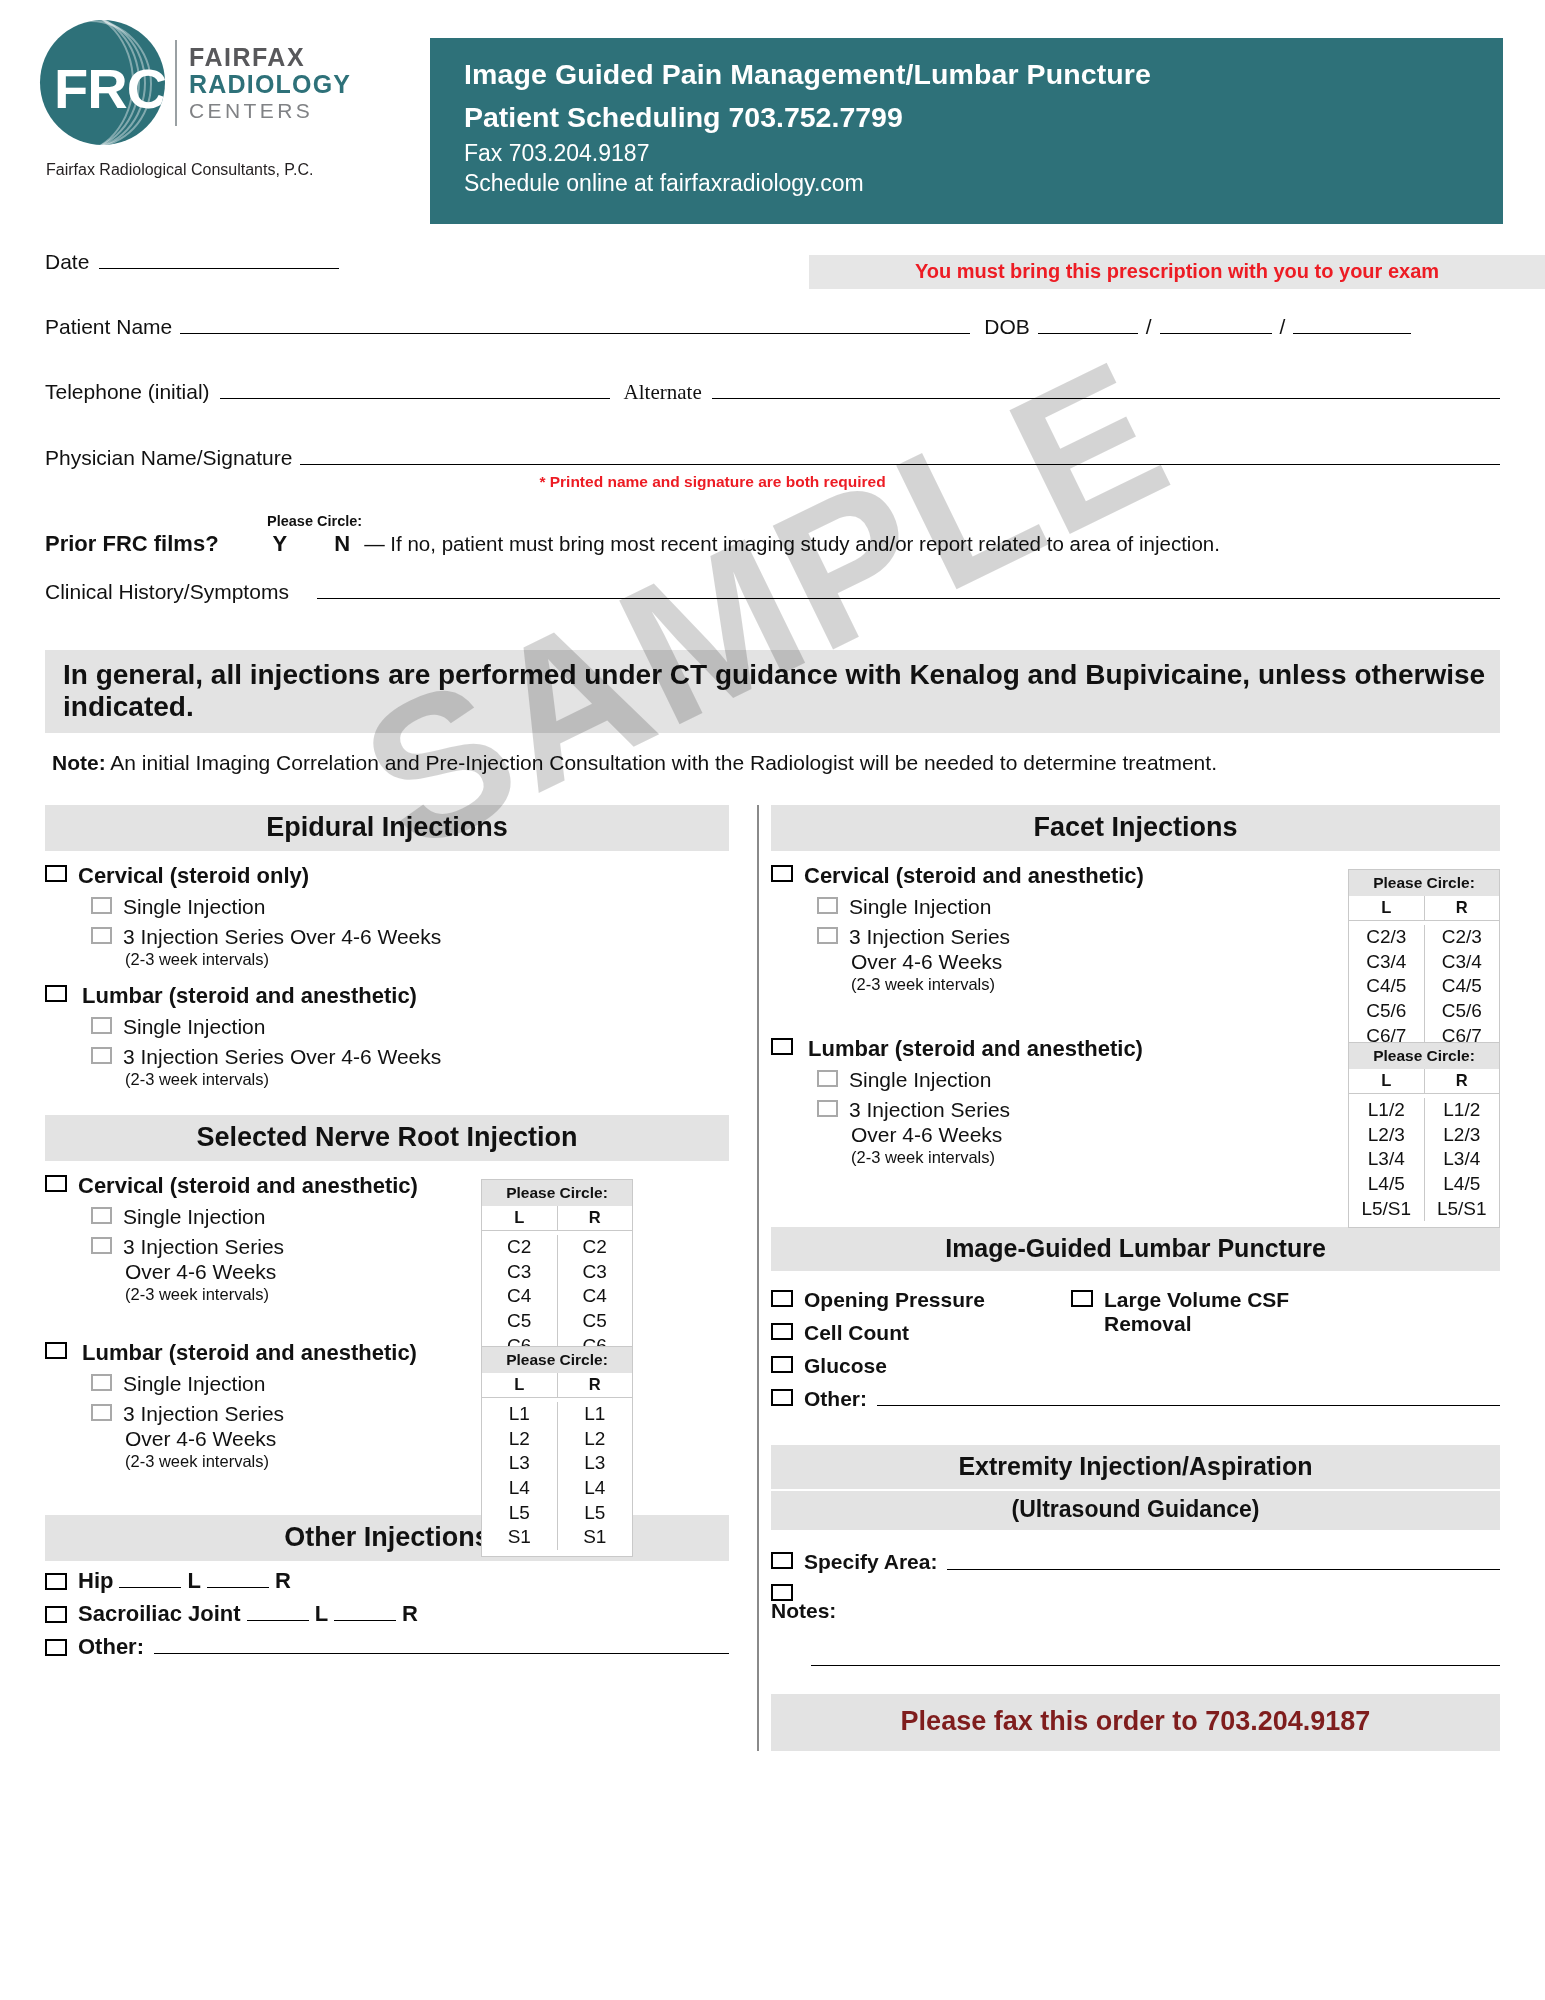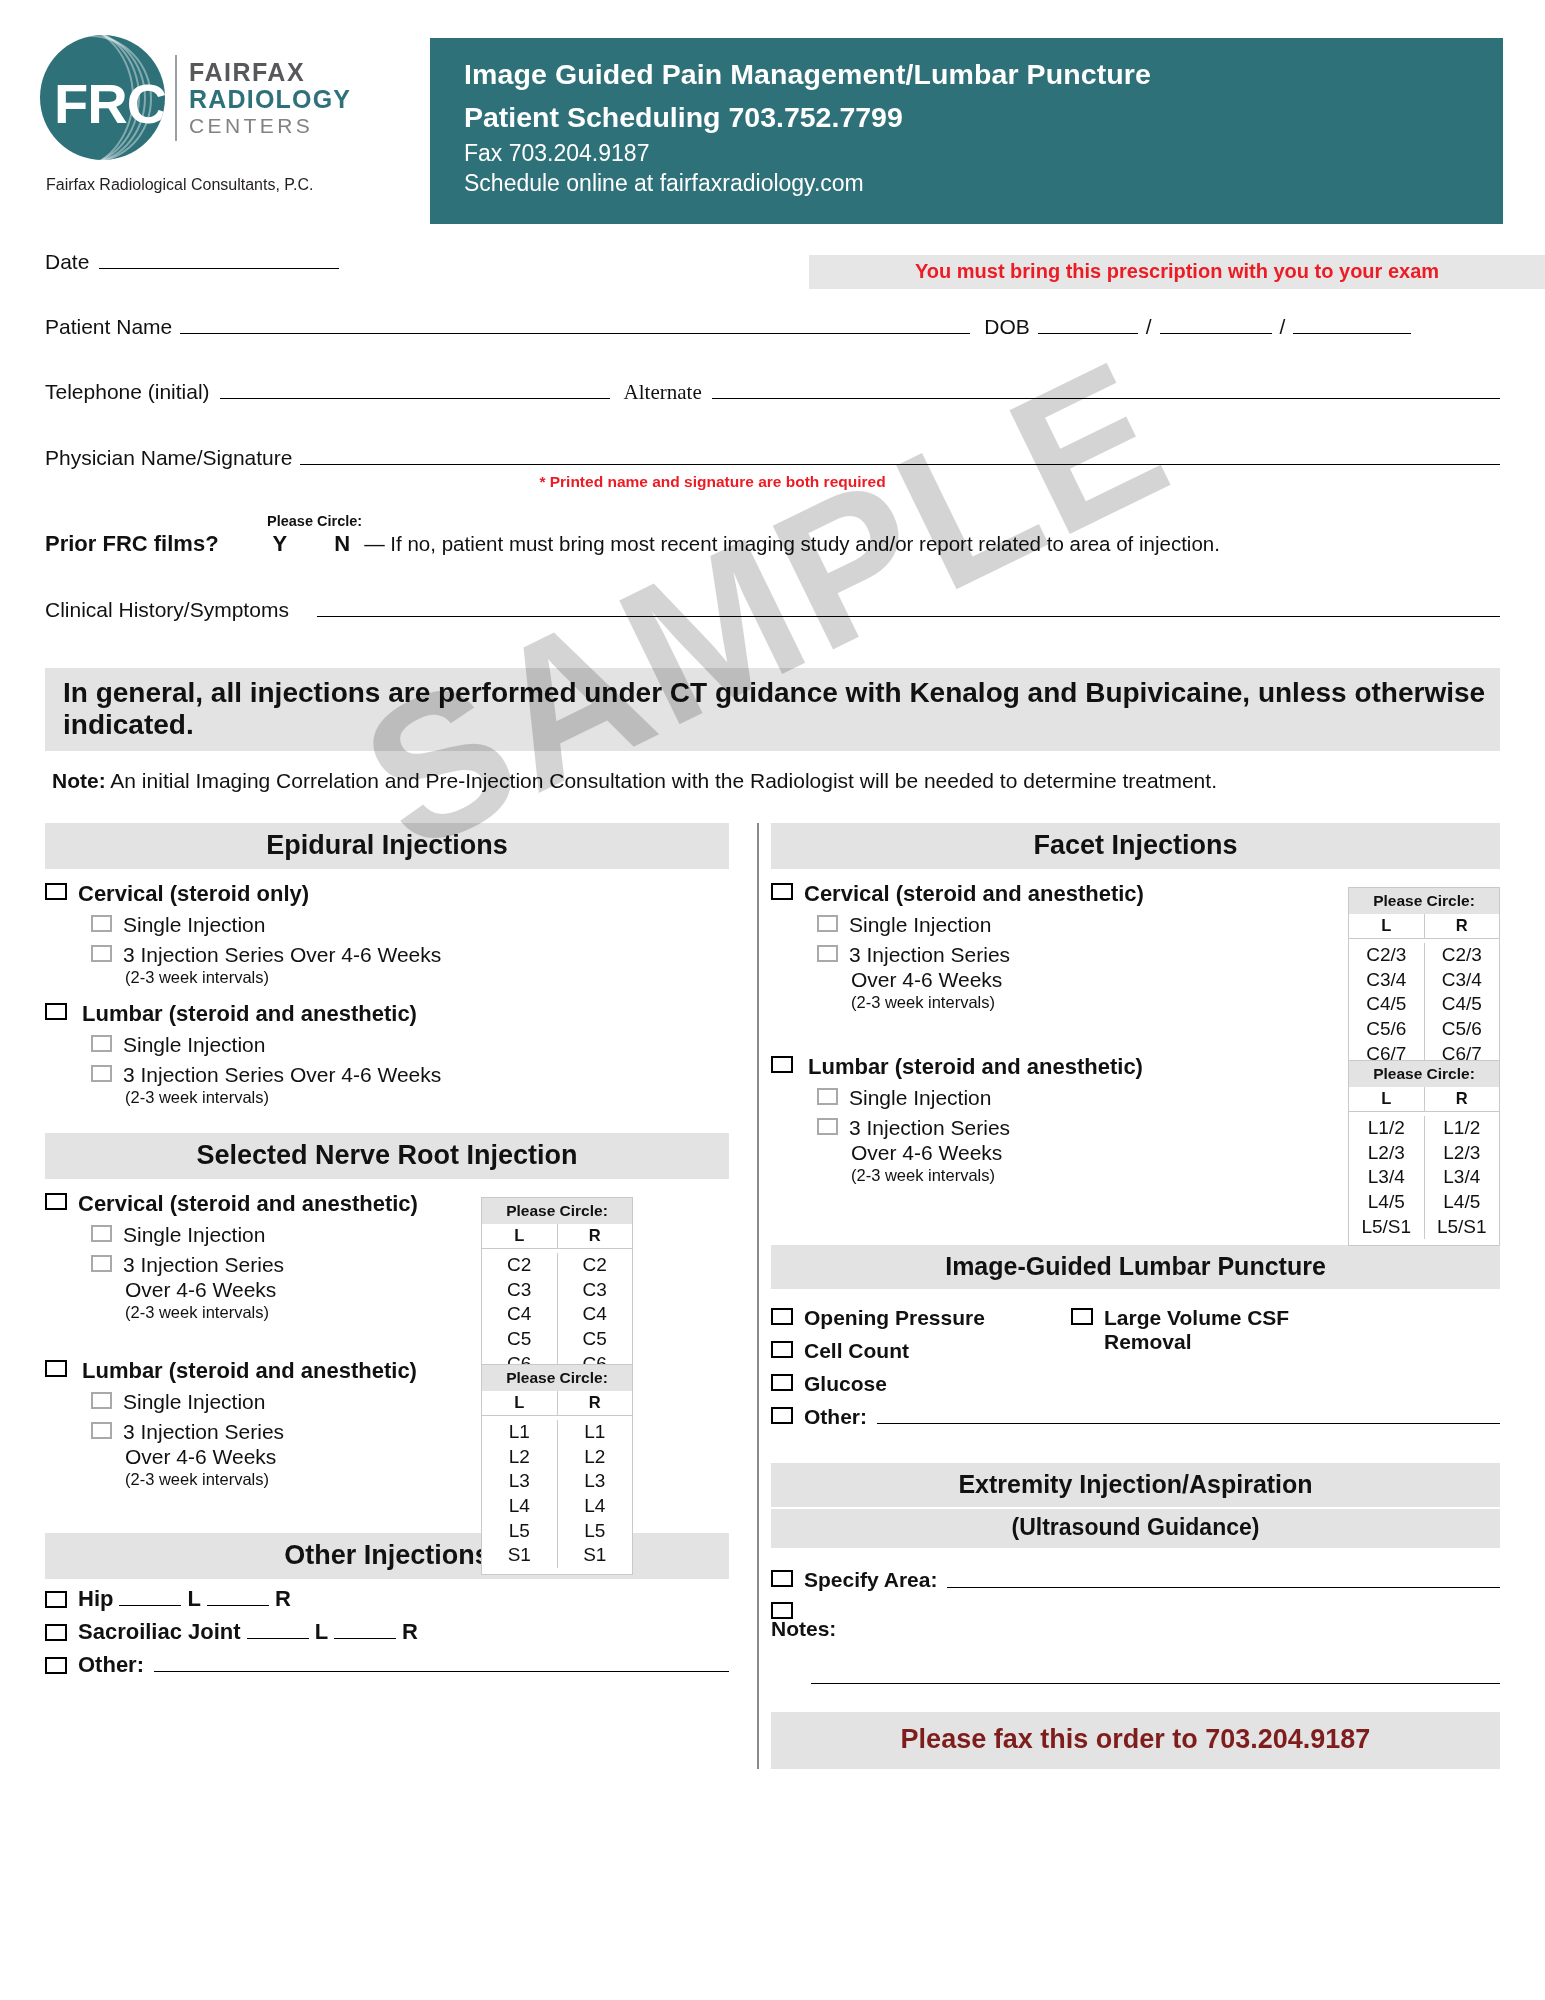--- a/index.html
+++ b/index.html
@@ -40,21 +40,21 @@
   }
 
   
   .header {
     position: relative;
     height: 225px;
   }
   .logo-block {
     position: absolute;
     left: 40px;
-    top: 35px;
+    top: 20px;
     width: 300px;
   }
   .logo-row { display: flex; align-items: center; }
   .logo-mark {
     position: relative;
     width: 125px;
     height: 125px;
     border-radius: 50%;
     background: #2e7179;
     flex: none;
@@ -353,21 +353,21 @@
     <div class="required-note">* Printed name and signature are both required</div>
 
     <div class="circle-hint">Please Circle:</div>
     <div class="films-row">
       <span class="films-q">Prior FRC films?</span>
       <span class="films-y">Y</span>
       <span class="films-n">N</span>
       <span class="films-txt">— If no, patient must bring most recent imaging study and/or report related to area of injection.</span>
     </div>
 
-    <div class="frow" style="margin-top:40px;gap:8px;">
+    <div class="frow" style="margin-top:22px;gap:8px;">
       <span class="flabel">Clinical History/Symptoms</span>
       <span class="fline" style="margin-left:20px;"></span>
     </div>
   </div>
 
   <div class="gbar" style="margin-top:46px;">In general, all injections are performed under CT guidance with Kenalog and Bupivicaine, unless otherwise indicated.</div>
   <div class="note-line">
     <b>Note:</b><span> An initial Imaging Correlation and Pre-Injection Consultation with the Radiologist will be needed to determine treatment.</span>
   </div>
 

